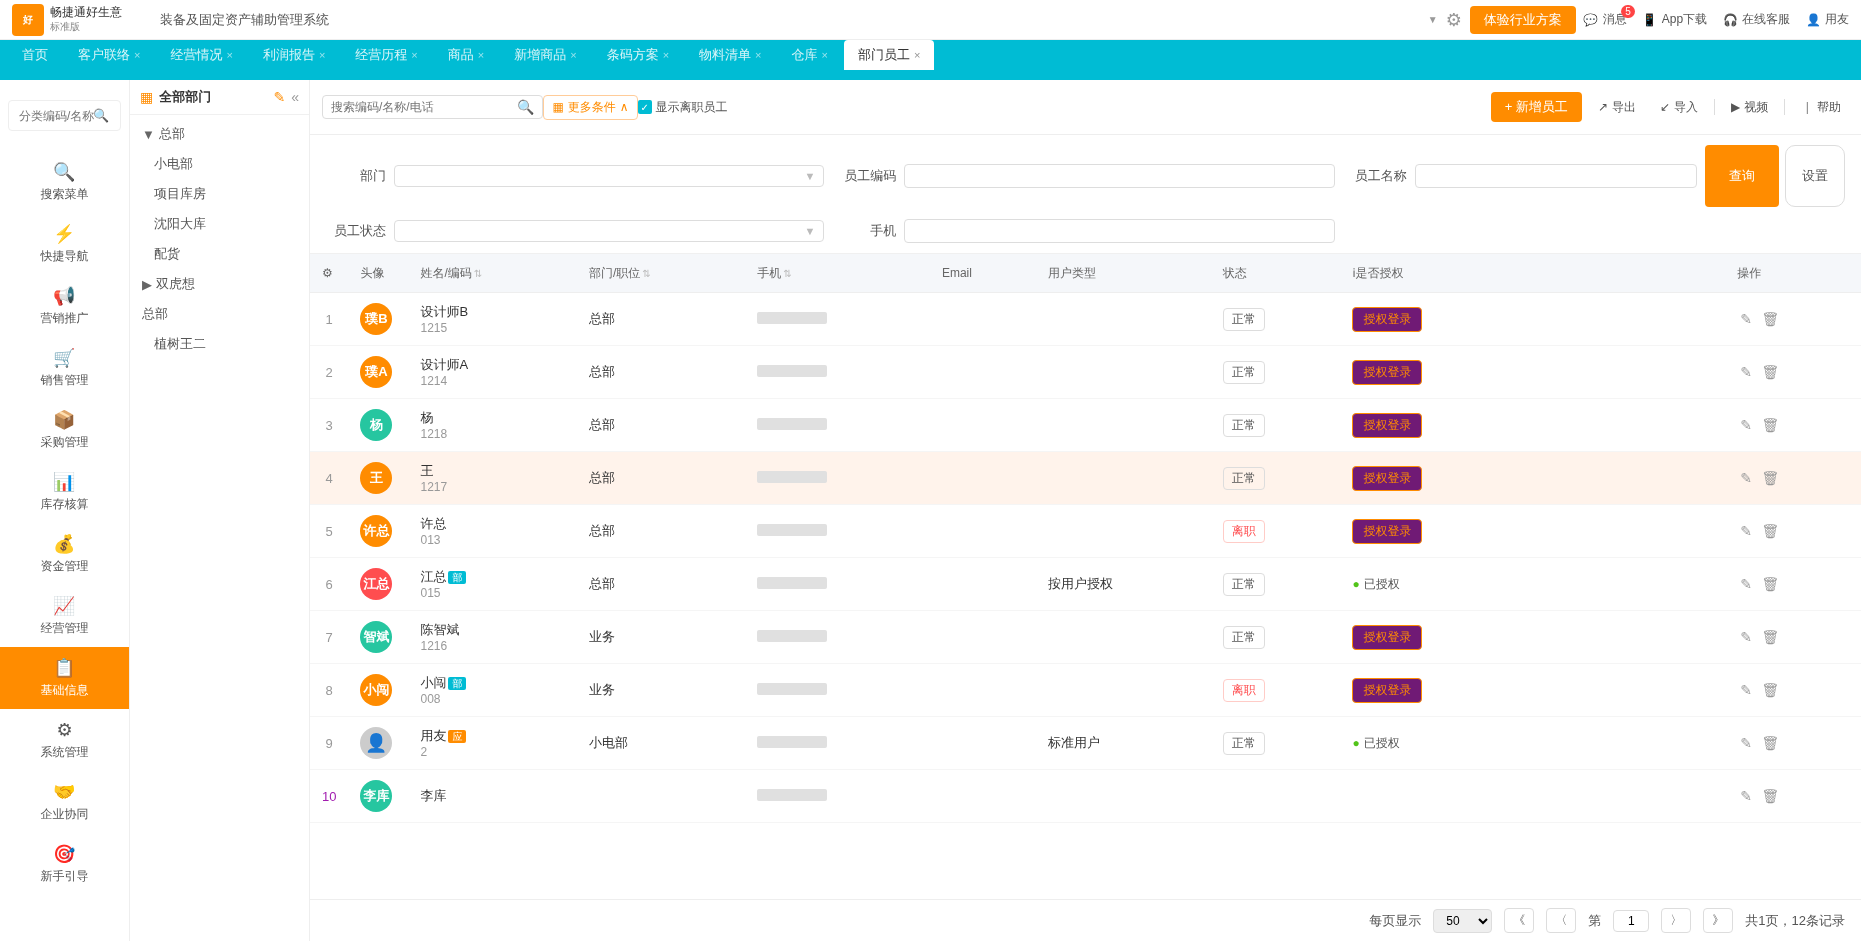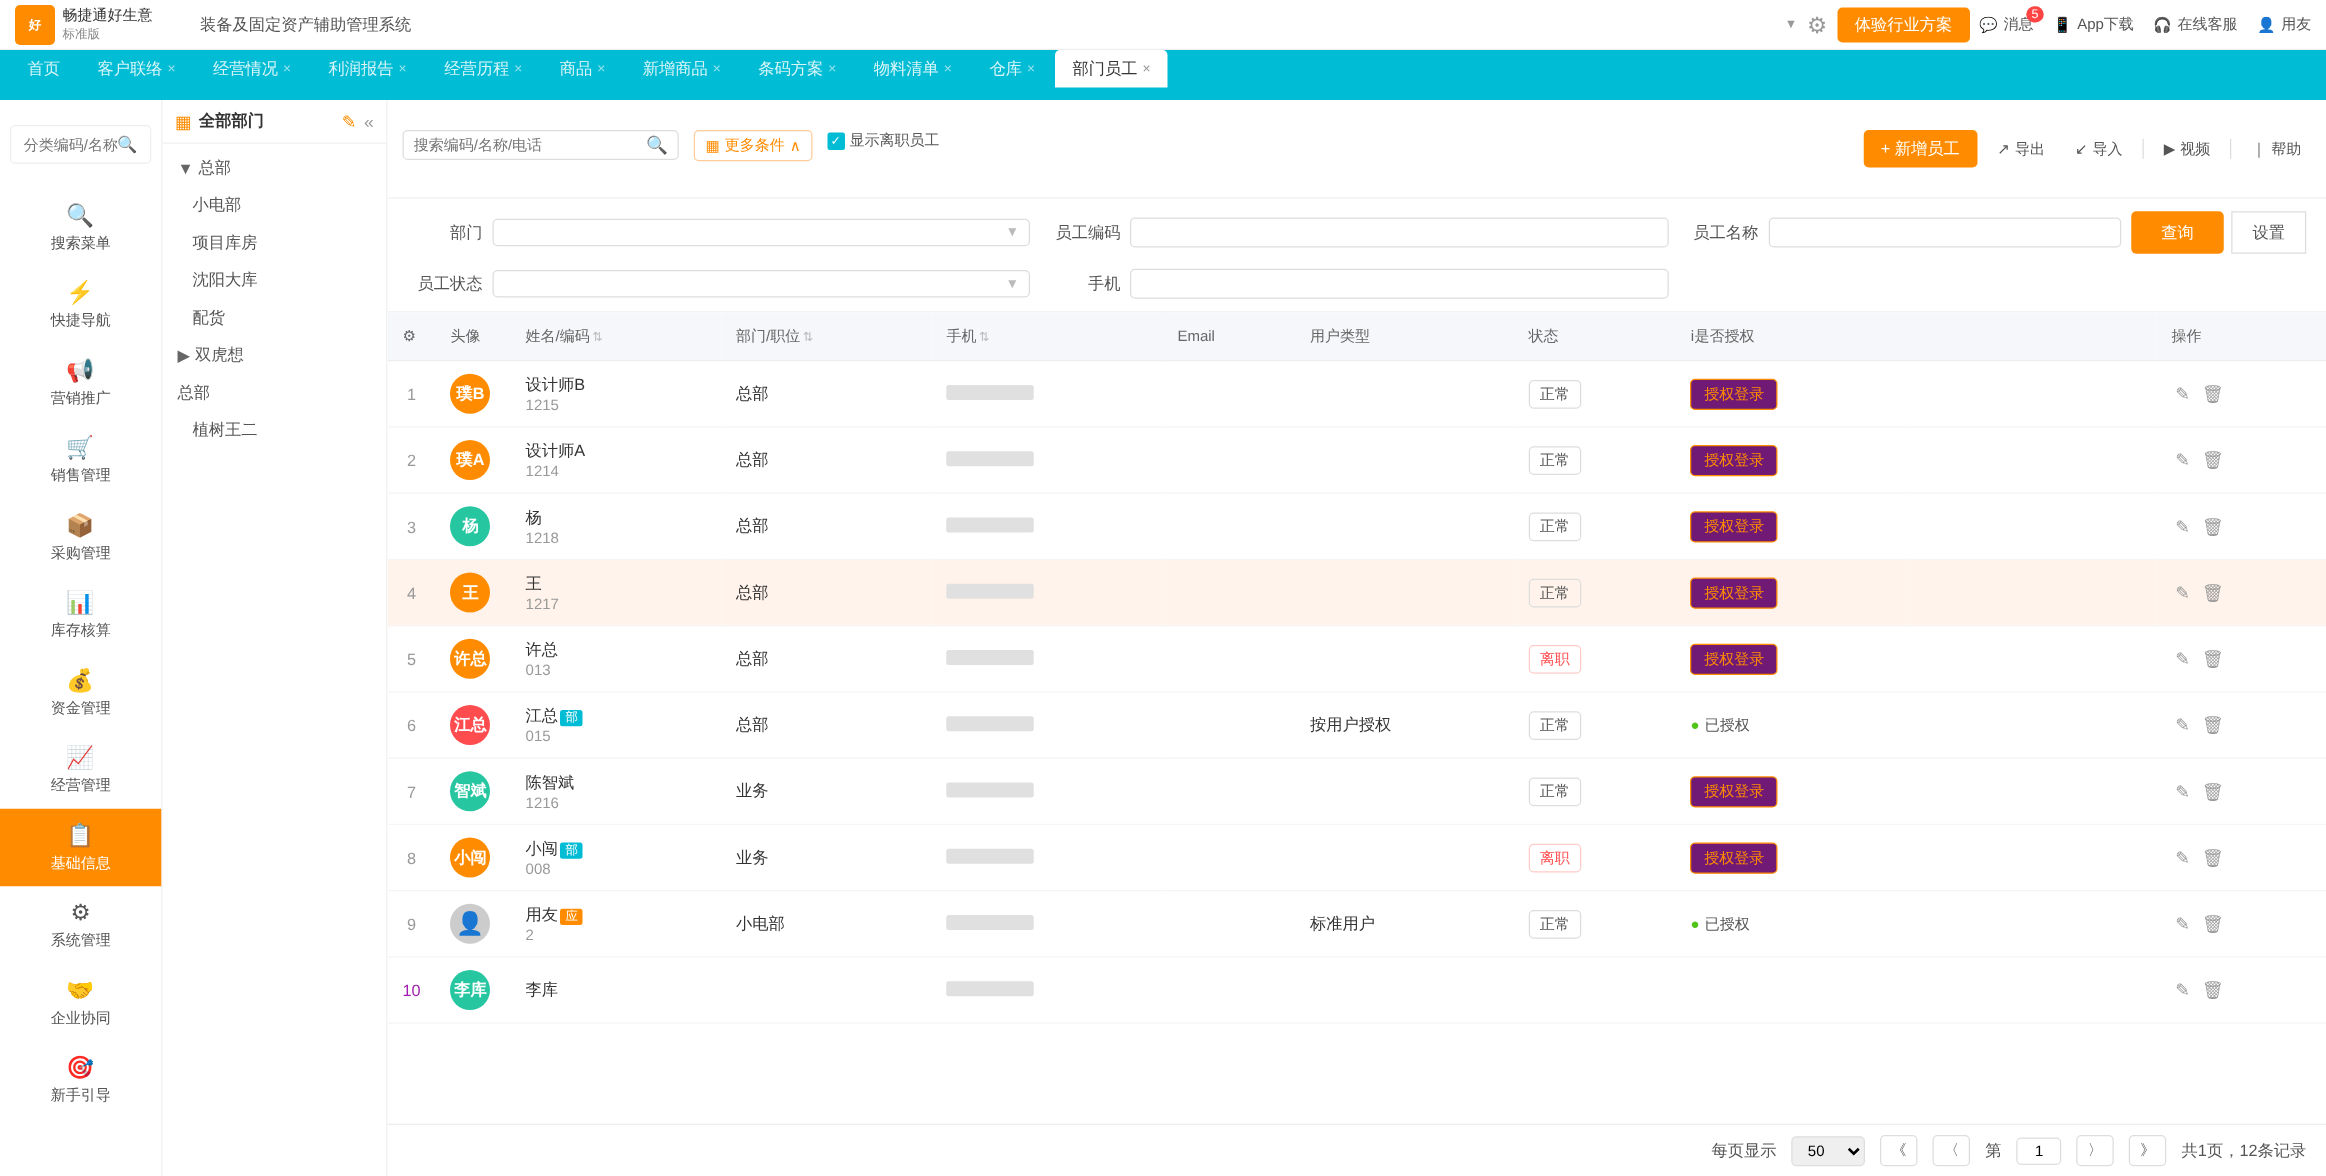--- a/index.html
+++ b/index.html
@@ -35,42 +35,42 @@
     .dept-edit-icon { color: #ff8c00; font-size: 14px; cursor: pointer; }
     .dept-collapse-icon { color: #999; font-size: 14px; cursor: pointer; }
     .dept-tree { padding: 4px 0; }
     .dept-tree-item { padding: 6px 12px; cursor: pointer; font-size: 13px; color: #555; display: flex; align-items: center; gap: 4px; }
     .dept-tree-child { padding-left: 24px; }
 
     
     .right-content { flex: 1; display: flex; flex-direction: column; }
 
     
-    .search-toolbar { background: #fff; padding: 24px 12px; border-bottom: 1px solid #eee; display: flex; align-items: flex-start; gap: 12px; }
+    .search-toolbar { background: #fff; padding: 12px 12px; border-bottom: 1px solid #eee; display: flex; align-items: center; }
     .search-input-wrap { display: flex; align-items: center; border: 1px solid #ddd; border-radius: 4px; padding: 3px 8px; gap: 6px; }
     .search-input-wrap input { border: none; outline: none; font-size: 12px; width: 180px; color: #333; }
     .search-icon { color: #999; font-size: 14px; cursor: pointer; }
     .more-filter { display: flex; align-items: center; gap: 4px; color: #ff8c00; font-size: 12px; cursor: pointer; border: 1px solid #ffcc99; border-radius: 4px; padding: 3px 8px; }
     .show-dimission { display: flex; align-items: center; gap: 4px; font-size: 12px; color: #555; cursor: pointer; }
     .checkbox-checked { width: 14px; height: 14px; background: #00bcd4; border-radius: 2px; display: flex; align-items: center; justify-content: center; color: white; font-size: 10px; }
     .toolbar-right { margin-left: auto; display: flex; align-items: center; gap: 8px; }
     .add-btn { background: #ff8c00; color: white; border: none; border-radius: 4px; padding: 6px 14px; cursor: pointer; font-size: 13px; display: flex; align-items: center; gap: 4px; }
     .export-btn { display: flex; align-items: center; gap: 4px; color: #555; font-size: 12px; cursor: pointer; padding: 4px 8px; }
     .import-btn { display: flex; align-items: center; gap: 4px; color: #555; font-size: 12px; cursor: pointer; padding: 4px 8px; }
     .view-btn { display: flex; align-items: center; gap: 4px; color: #555; font-size: 12px; cursor: pointer; padding: 4px 8px; }
     .divider-v { width: 1px; height: 16px; background: #ddd; }
 
     
     .filter-row { background: #fff; padding: 10px 16px; border-bottom: 1px solid #f0f0f0; display: grid; grid-template-columns: 1fr 1fr 1fr; gap: 12px; align-items: center; }
     .filter-group { display: flex; align-items: center; gap: 8px; }
     .filter-label { font-size: 13px; color: #555; white-space: nowrap; min-width: 60px; text-align: right; }
     .filter-select { flex: 1; border: 1px solid #ddd; border-radius: 4px; padding: 4px 8px; font-size: 12px; color: #333; background: white; display: flex; align-items: center; justify-content: space-between; cursor: pointer; }
     .filter-input { flex: 1; border: 1px solid #ddd; border-radius: 4px; padding: 4px 8px; font-size: 12px; color: #333; outline: none; }
     .query-btn { background: #ff8c00; color: white; border: none; border-radius: 4px; padding: 5px 24px; cursor: pointer; font-size: 13px; }
-    .reset-btn { background: #fff; color: #555; border: 1px solid #ddd; border-radius: 0; padding: 7px 16px; cursor: pointer; font-size: 13px; }
+    .reset-btn { background: #fff; color: #555; border: 1px solid #ddd; border-radius: 10px; padding: 21px 16px; cursor: pointer; font-size: 13px; }
 
     
     .table-wrap { flex: 1; overflow: auto; background: #fff; }
     table { width: 100%; border-collapse: collapse; }
     thead tr { background: #f5f7fa; border-bottom: 1px solid #eee; }
     th { padding: 10px 12px; font-size: 12px; color: #666; font-weight: normal; text-align: left; white-space: nowrap; }
     td { padding: 10px 12px; font-size: 13px; color: #333; border-bottom: 1px solid #f5f5f5; vertical-align: middle; }
     tr.highlighted td { background: #fff3eb; }
     .avatar-circle { width: 32px; height: 32px; border-radius: 50%; display: flex; align-items: center; justify-content: center; color: white; font-size: 13px; font-weight: bold; flex-shrink: 0; }
     .status-badge { display: inline-block; padding: 2px 8px; border-radius: 4px; font-size: 12px; }

